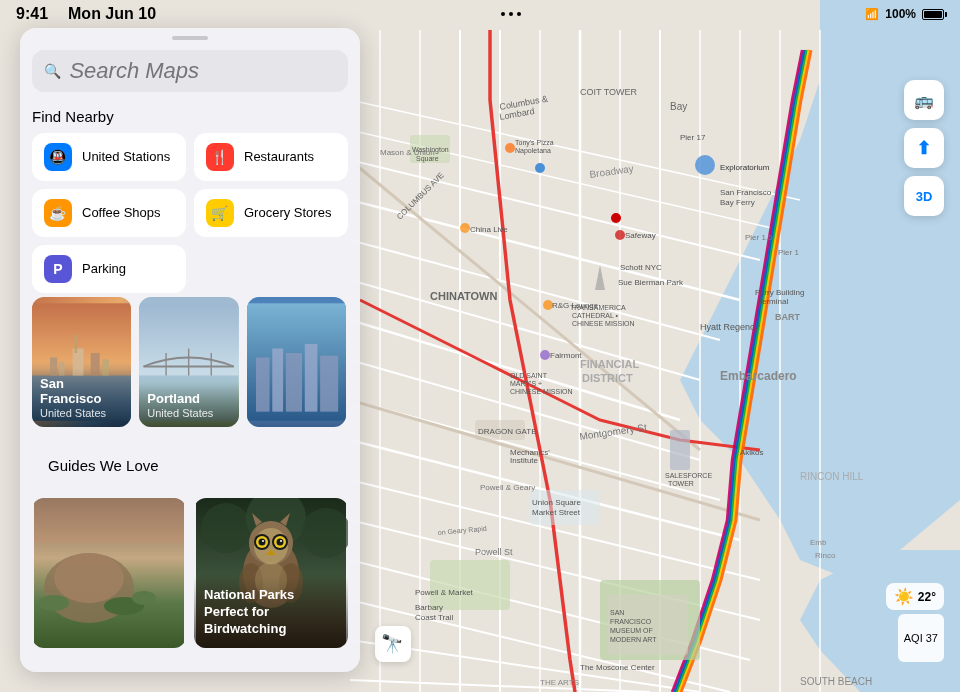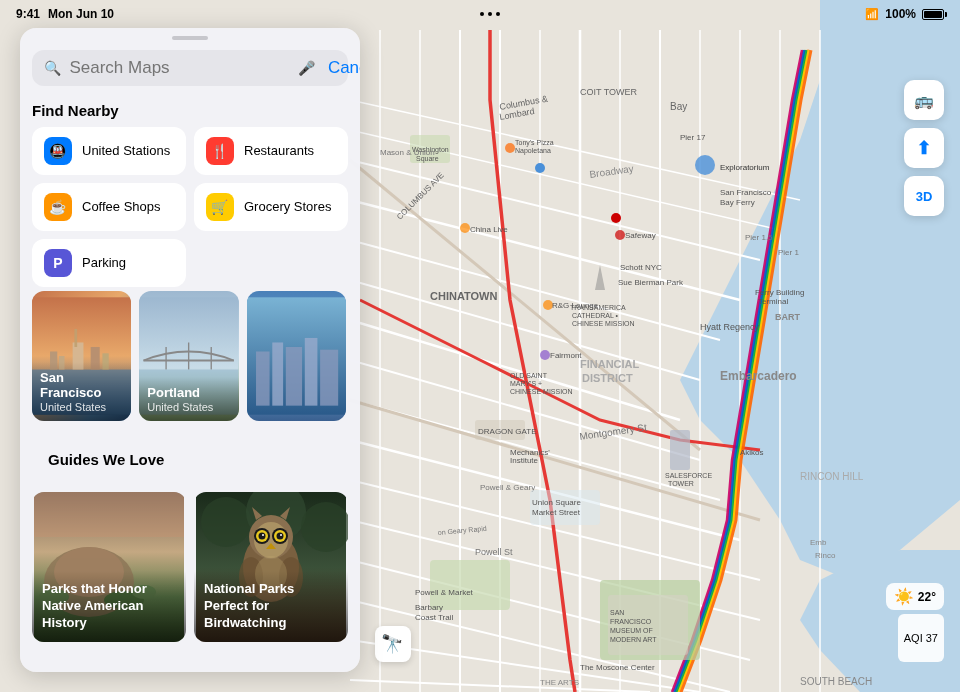--- a/index.html
+++ b/index.html
@@ -31,24 +31,24 @@
       top: 0; left: 0; right: 0;
       height: 28px;
       display: flex;
       align-items: center;
       justify-content: space-between;
       padding: 0 16px;
       z-index: 100;
       background: transparent;
     }
     .status-left {
-      font-size: 12px;
+      font-size: 16px;
       font-weight: 600;
       color: #000;
-      display: flex; gap: 8px;
+      display: flex; gap: 20px;
     }
     .status-center {
       display: flex; gap: 4px;
     }
     .status-dot {
       width: 4px; height: 4px;
       background: #000;
       border-radius: 50%;
     }
     .status-right {
@@ -110,23 +110,24 @@
       border-radius: 12px;
       padding: 8px 12px;
       gap: 8px;
       flex-shrink: 0;
     }
     .search-icon { color: #8e8e93; font-size: 14px; }
     .search-input {
       flex: 1;
       border: none;
       background: transparent;
-      font-size: 17px;
+      font-size: 22px;
       color: #8e8e93;
       outline: none;
+      font-style: italic;
     }
     .mic-icon { color: #8e8e93; font-size: 14px; }
     .cancel-btn {
       color: #007aff;
       font-size: 17px;
       background: none;
       border: none;
       cursor: pointer;
       padding: 0 4px;
       flex-shrink: 0;
@@ -136,21 +137,21 @@
     .panel-scroll {
       flex: 1;
       overflow-y: auto;
       padding: 0 12px 12px;
     }
     .panel-scroll::-webkit-scrollbar { display: none; }
 
     
     .section-title {
       font-size: 15px;
-      font-weight: 700;
+      font-weight: 400;
       color: #000;
       margin: 10px 0 8px;
     }
 
     .nearby-grid {
       display: grid;
       grid-template-columns: 1fr 1fr;
       gap: 8px;
       margin-bottom: 4px;
     }
@@ -677,23 +678,20 @@
             <ellipse cx="55" cy="90" rx="45" ry="35" fill="#8b7355" opacity="0.8"></ellipse>
             <ellipse cx="55" cy="80" rx="35" ry="25" fill="#a08060" opacity="0.9"></ellipse>
 
             <ellipse cx="20" cy="105" rx="15" ry="8" fill="#5a7848"></ellipse>
             <ellipse cx="90" cy="108" rx="20" ry="9" fill="#486838"></ellipse>
             <ellipse cx="110" cy="100" rx="12" ry="7" fill="#5a7848"></ellipse>
 
             <rect width="150" height="45" fill="#c89070" opacity="0.4"></rect>
           </svg>
         </div>
-        <div class="love-overlay">
-          <div class="love-title">Parks that Honor Native American History</div>
-        </div>
       </div>
 
       <div class="love-card">
         <div style="width:100%;height:100%;position:relative;">
           <svg viewBox="0 0 150 150" style="width:100%;height:100%;position:absolute;top:0;left:0;">
             <defs>
               <linearGradient id="birdgrad" x1="0" y1="0" x2="0" y2="1">
                 <stop offset="0%" stop-color="#1a2a1a"></stop>
                 <stop offset="50%" stop-color="#3a5038"></stop>
                 <stop offset="100%" stop-color="#5a4028"></stop>

